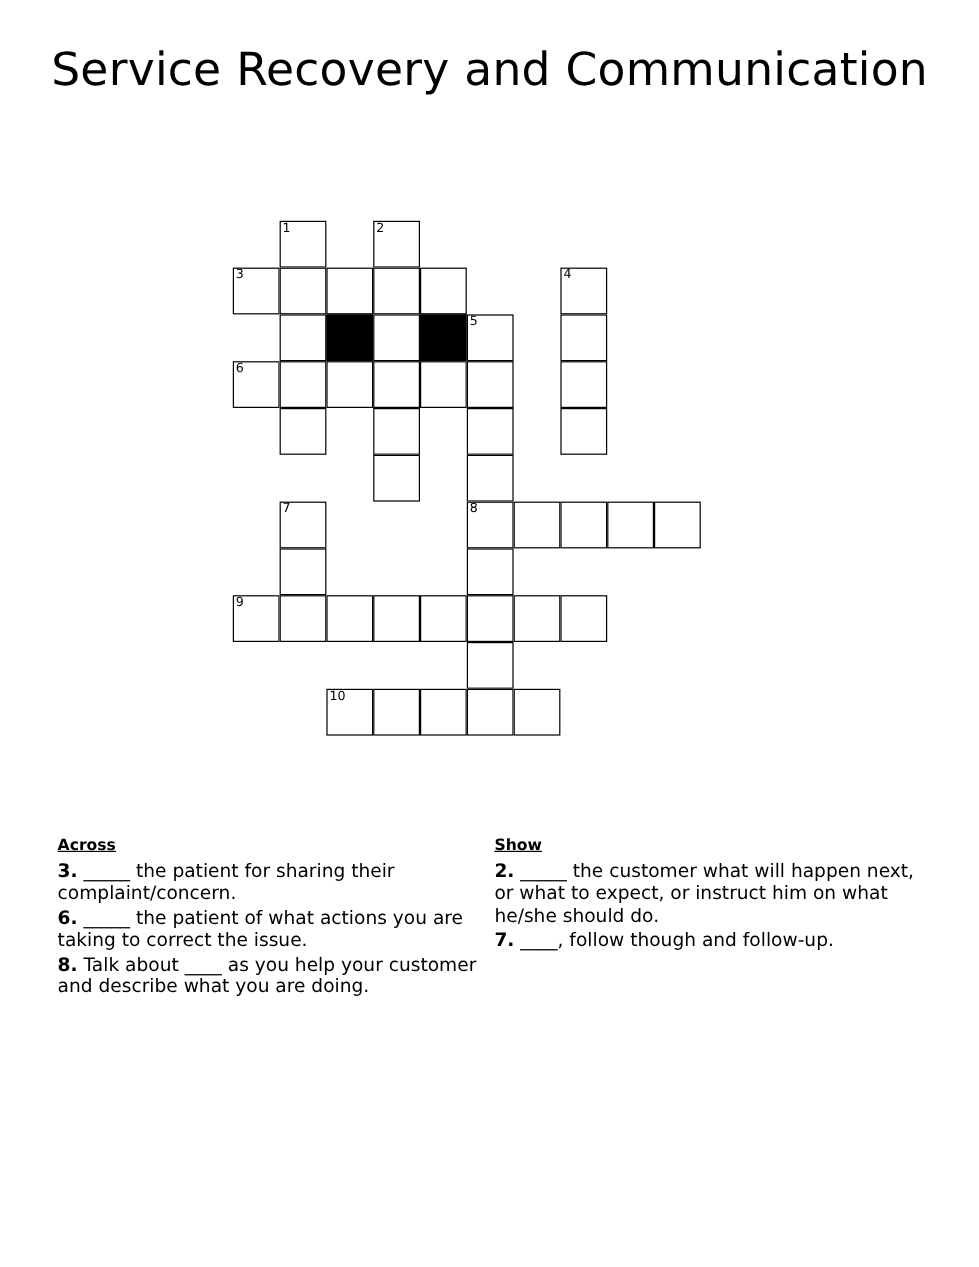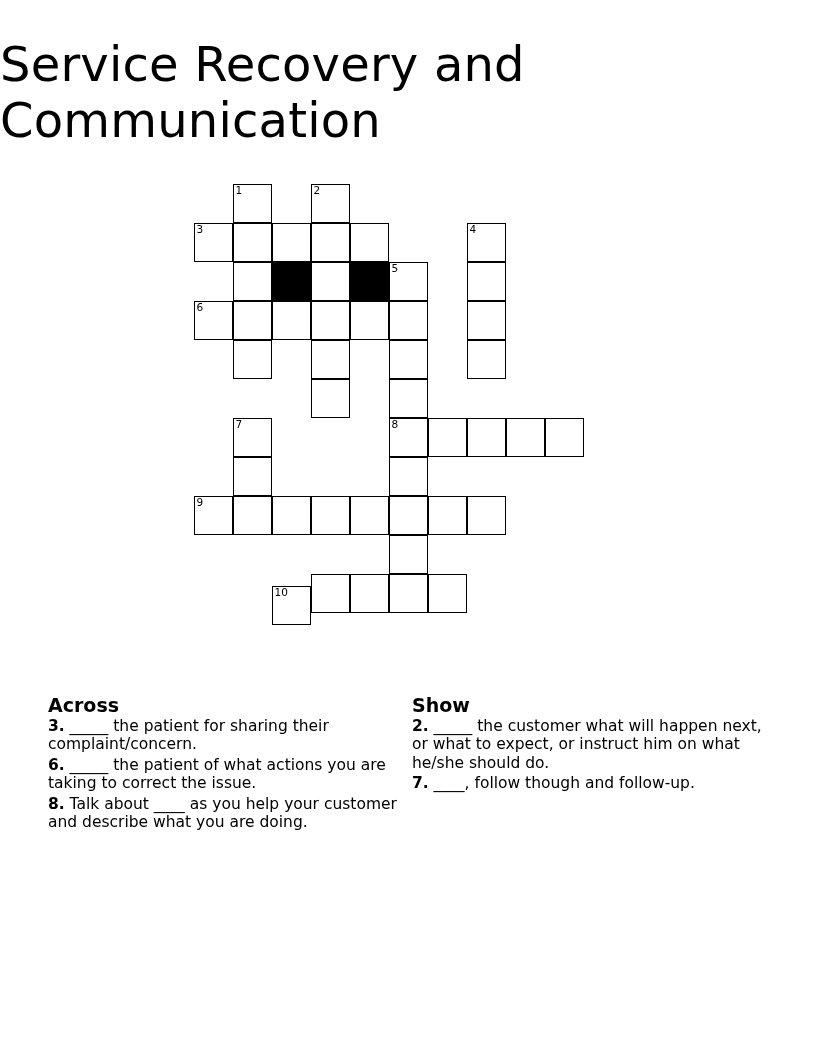--- a/index.html
+++ b/index.html
@@ -18,21 +18,22 @@
   .page {
     position: relative;
     width: 816px;
     height: 1056px;
   }
   .title {
     position: absolute;
     top: 36px;
     left: 0;
     width: 816px;
-    font-size: 48px;
+    text-align: center;
+    font-size: 38px;
     font-weight: normal;
     letter-spacing: 0.2px;
     font-family: "DejaVu Sans", sans-serif;
   }
 
   
   #grid-wrap {
     position: absolute;
     left: 194px;
     top: 184px;
@@ -72,21 +73,22 @@
     position: absolute;
     top: 0;
     width: 360px;
     font-size: 15.5px;
     line-height: 18.5px;
   }
   .col-across { left: 48px; }
   .col-down { left: 412px; }
   .col-head {
     font-weight: bold;
-    font-size: 19px;
+    font-size: 13px;
+    text-decoration: underline;
     margin-bottom: 2px;
     display: block;
   }
   .clue {
     display: block;
     margin-bottom: 2px;
   }
   .clue b {
     font-weight: bold;
   }
@@ -154,21 +156,21 @@
         <span class="num">9</span>
       </div>
       <div class="cell" style="left: 39px; top: 312px;"></div>
       <div class="cell" style="left: 78px; top: 312px;"></div>
       <div class="cell" style="left: 117px; top: 312px;"></div>
       <div class="cell" style="left: 156px; top: 312px;"></div>
       <div class="cell" style="left: 195px; top: 312px;"></div>
       <div class="cell" style="left: 234px; top: 312px;"></div>
       <div class="cell" style="left: 273px; top: 312px;"></div>
       <div class="cell" style="left: 195px; top: 351px;"></div>
-      <div class="cell" style="left: 78px; top: 402px;">
+      <div class="cell" style="left: 78px; top: 390px;">
         <span class="num">10</span>
       </div>
       <div class="cell" style="left: 117px; top: 390px;"></div>
       <div class="cell" style="left: 156px; top: 390px;"></div>
       <div class="cell" style="left: 195px; top: 390px;"></div>
       <div class="cell" style="left: 234px; top: 390px;"></div>
     </div>
 
   <div class="clues">
 

